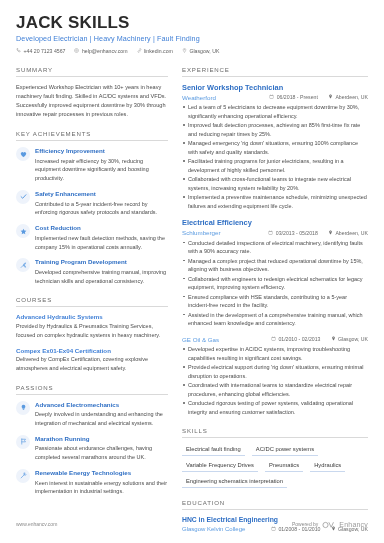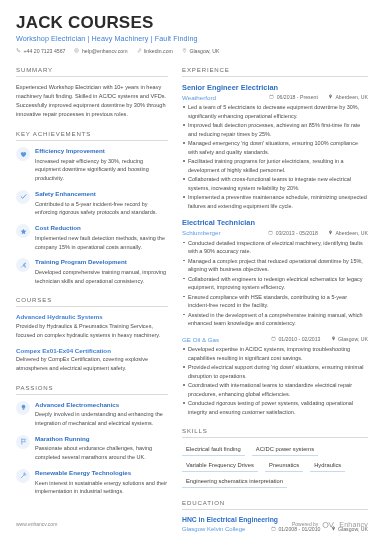--- a/index.html
+++ b/index.html
@@ -86,22 +86,22 @@
   .footer-right { display: flex; align-items: center; gap: 4px; }
   .powered { font-size: 5px; color: #8a8a8a; }
   .brand { font-size: 7px; color: #9a9a9a; letter-spacing: .2px; }
 </style>
 </head>
 <body>
 
 <div class="page">
 
   <div>
-    <div class="name">JACK COURSES</div>
-    <div class="headline">Workshop Electrician | Heavy Machinery | Fault Finding</div>
+    <div class="name">JACK SKILLS</div>
+    <div class="headline">Developed Electrician | Heavy Machinery | Fault Finding</div>
     <div class="contacts">
 
       <div class="contact">
         <span>
           <svg width="5" height="5" viewBox="0 0 16 16">
               <path d="M3 1.5 5 1l1.5 3L5 5.2c.7 2 2.1 3.4 4 4L10.5 8l3 1.5-.5 2c-.2.8-1 1.2-1.8 1C7 11.5 4.5 9 3.2 4.3c-.2-.8.1-1.6.8-1.8Z" fill="none" stroke="#8a8a8a" stroke-width="1.4"></path>
             </svg>
         </span>
         <span>+44 20 7123 4567</span>
       </div>
@@ -255,21 +255,21 @@
       </div>
 
     </div>
 
     <div class="right">
 
       <div class="sec">
         <div class="sec-title">EXPERIENCE</div>
 
         <div class="job">
-          <div class="job-title">Senior Engineer Electrician</div>
+          <div class="job-title">Senior Workshop Technician</div>
           <div class="job-meta">
             <span class="job-company">Weatherford</span>
             <span class="meta-item">
               <span>
                 <svg width="5" height="5" viewBox="0 0 16 16">
                     <rect x="2" y="3" width="12" height="11" rx="1.2" fill="#9a9a9a"></rect>
                     <rect x="3.3" y="5.5" width="9.4" height="7.2" fill="#ffffff"></rect>
                     <rect x="4.5" y="1.3" width="1.4" height="2.8" rx=".6" fill="#9a9a9a"></rect>
                     <rect x="10.1" y="1.3" width="1.4" height="2.8" rx=".6" fill="#9a9a9a"></rect>
                   </svg>
@@ -290,21 +290,21 @@
             <li>Led a team of 5 electricians to decrease equipment downtime by 30%, significantly enhancing operational efficiency.</li>
             <li>Improved fault detection processes, achieving an 85% first-time fix rate and reducing repair times by 25%.</li>
             <li>Managed emergency 'rig down' situations, ensuring 100% compliance with safety and quality standards.</li>
             <li>Facilitated training programs for junior electricians, resulting in a development of highly skilled personnel.</li>
             <li>Collaborated with cross-functional teams to integrate new electrical systems, increasing system reliability by 20%.</li>
             <li>Implemented a preventive maintenance schedule, minimizing unexpected failures and extending equipment life cycle.</li>
           </ul>
         </div>
 
         <div class="job">
-          <div class="job-title">Electrical Technician</div>
+          <div class="job-title">Electrical Efficiency</div>
           <div class="job-meta">
             <span class="job-company">Schlumberger</span>
             <span class="meta-item">
               <span>
                 <svg width="5" height="5" viewBox="0 0 16 16">
                     <rect x="2" y="3" width="12" height="11" rx="1.2" fill="#9a9a9a"></rect>
                     <rect x="3.3" y="5.5" width="9.4" height="7.2" fill="#ffffff"></rect>
                     <rect x="4.5" y="1.3" width="1.4" height="2.8" rx=".6" fill="#9a9a9a"></rect>
                     <rect x="10.1" y="1.3" width="1.4" height="2.8" rx=".6" fill="#9a9a9a"></rect>
                   </svg>

